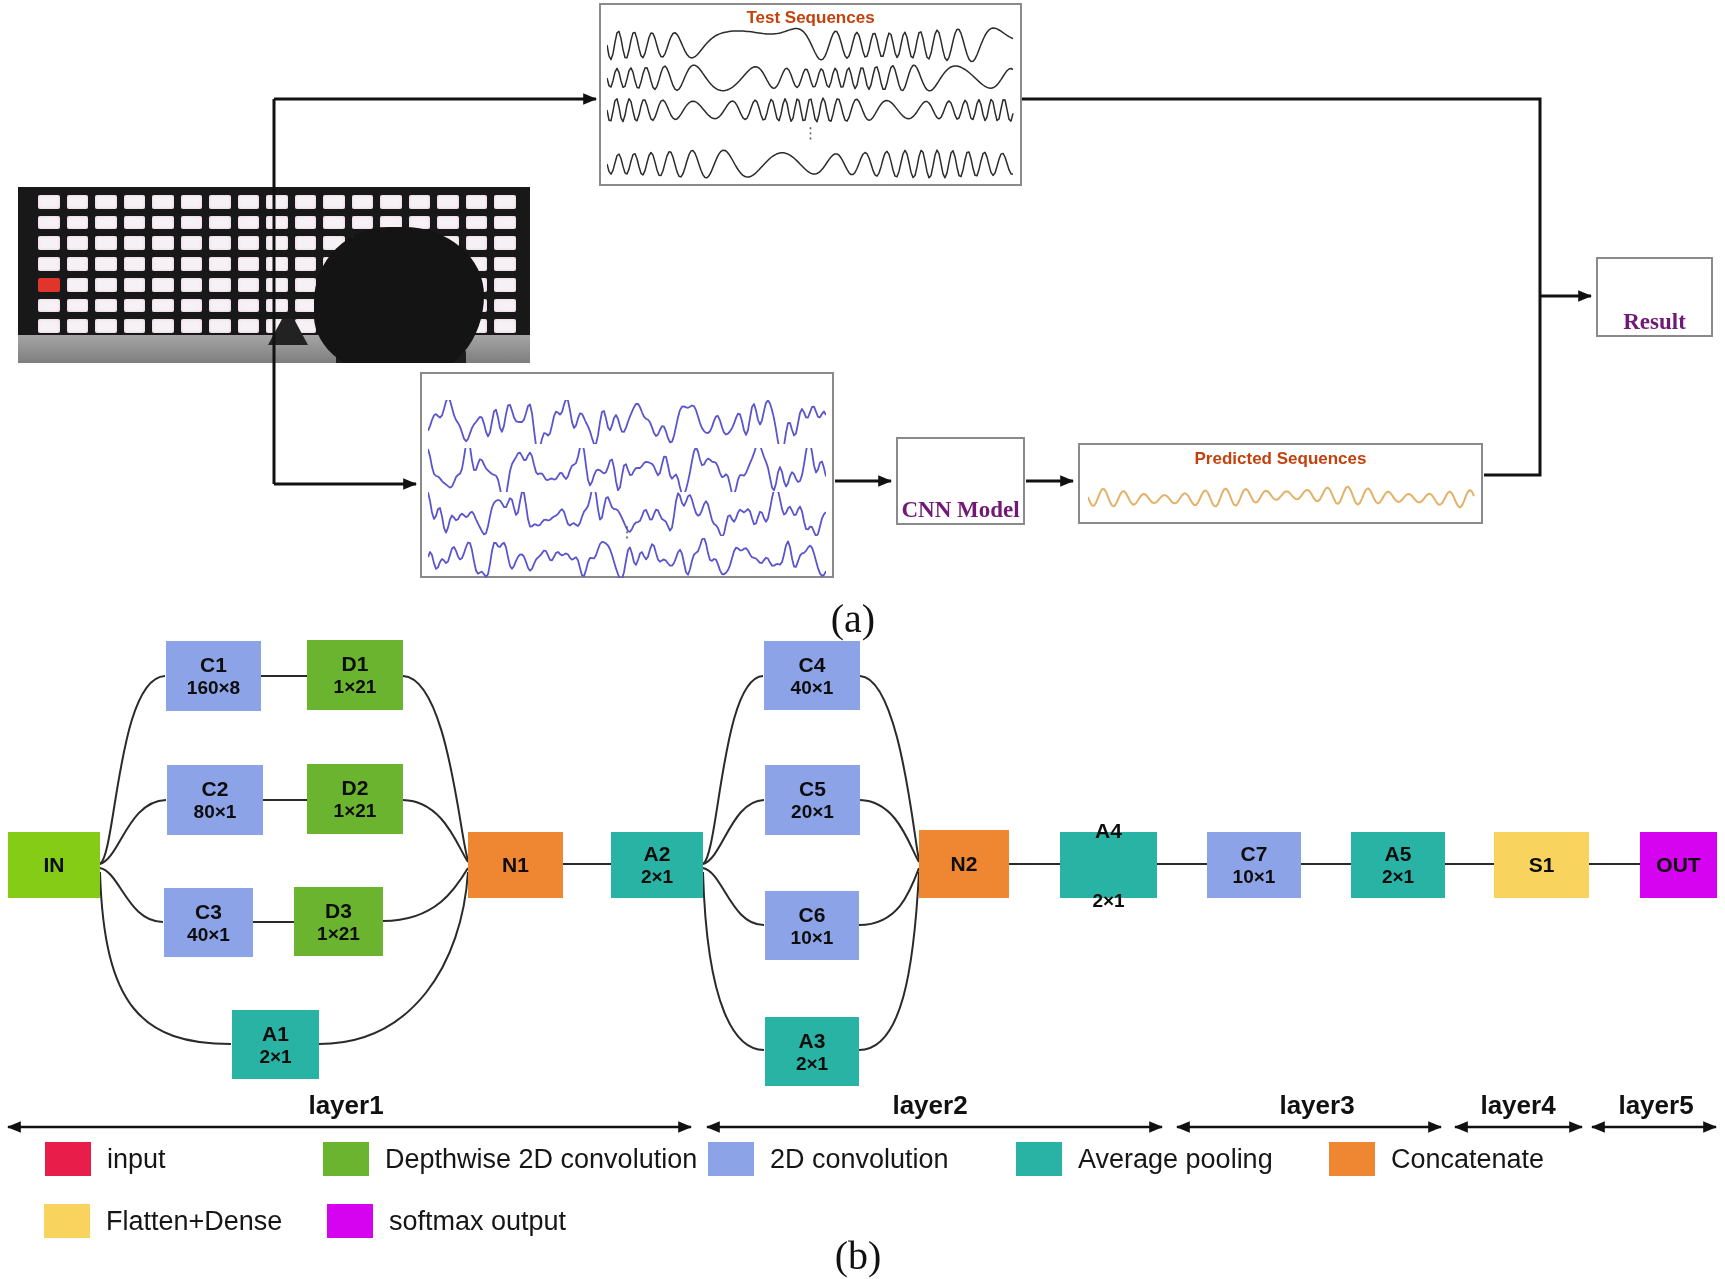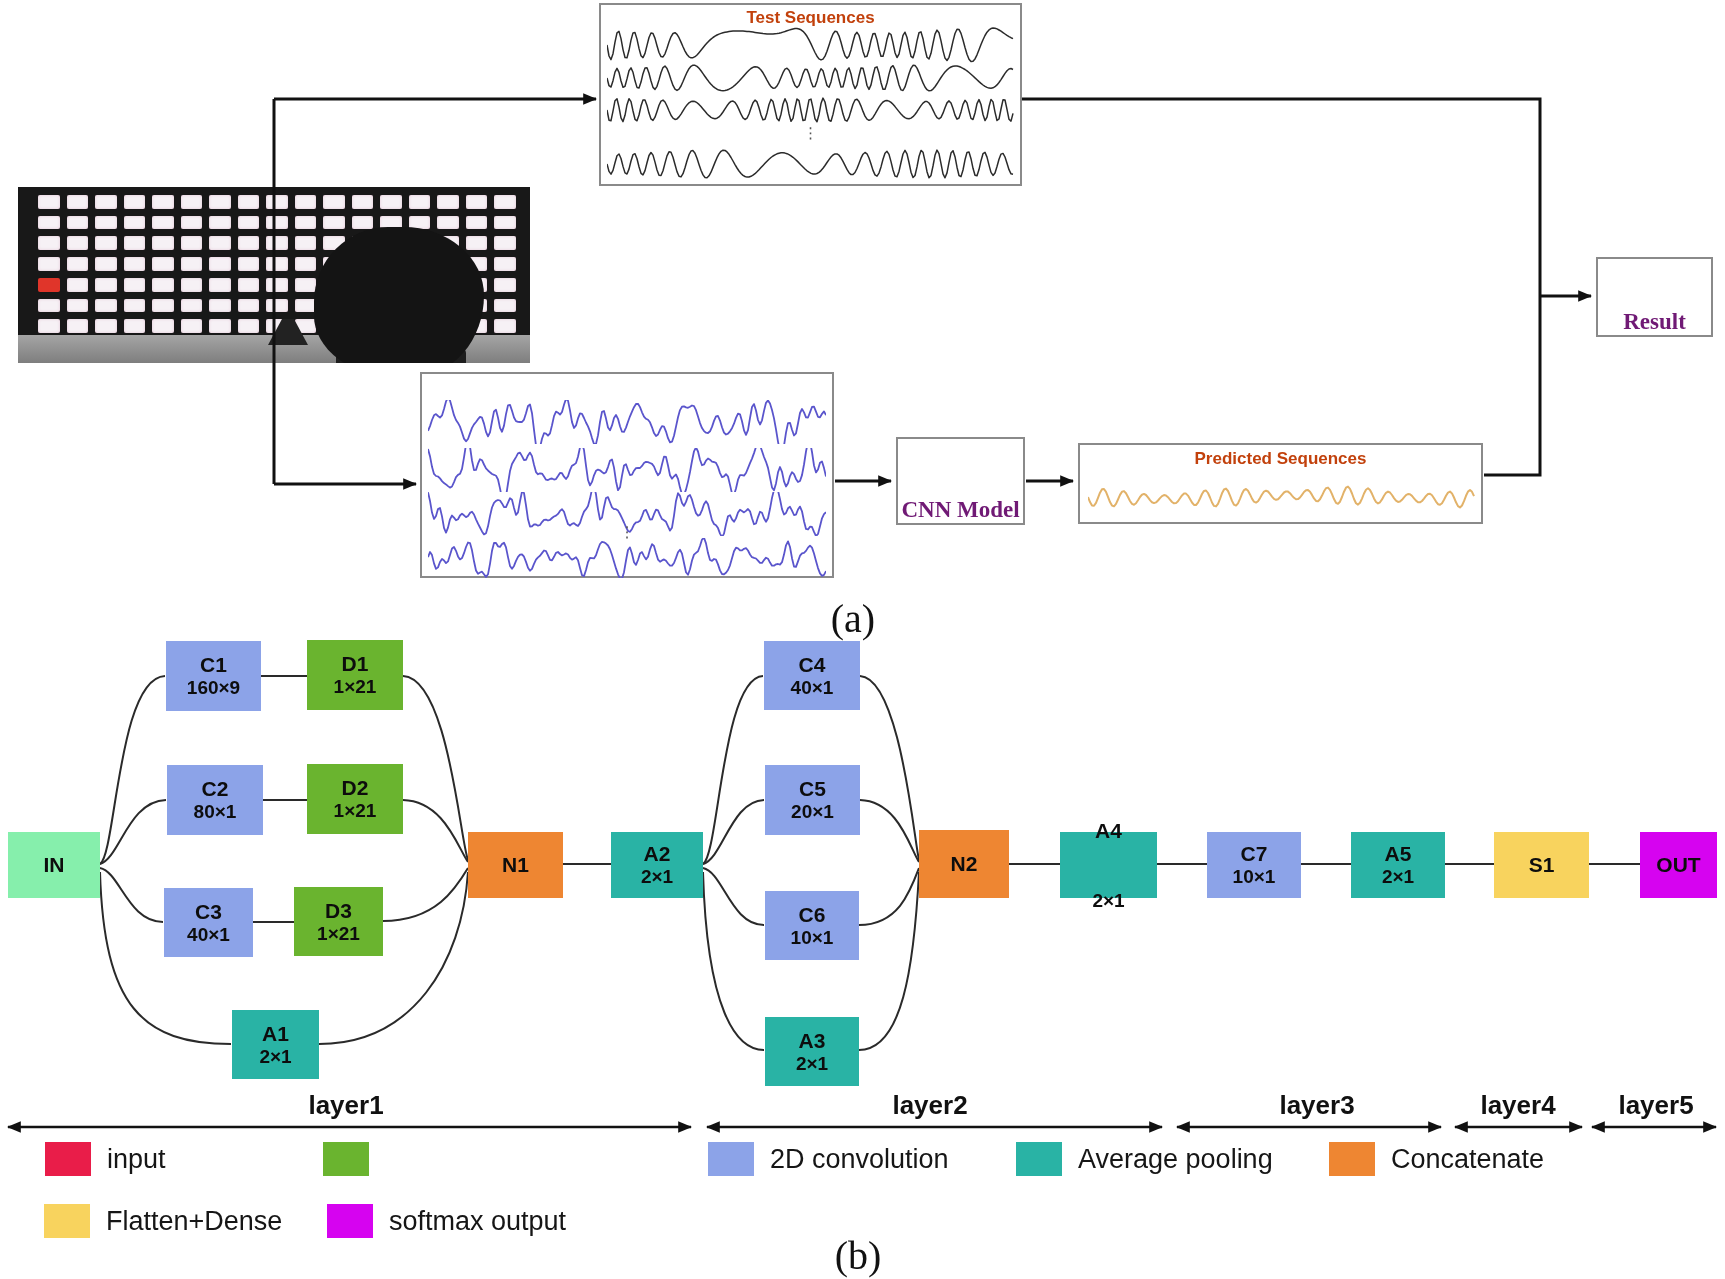--- a/index.html
+++ b/index.html
@@ -212,27 +212,27 @@
       <path fill="none" d="M0 22.0L2 27.1L4 30.5L6 30.8L8 27.9L10 22.9L12 17.7L14 14.3L16 14.0L18 16.8L20 21.8L22 27.1L24 30.6L26 31.3L28 28.9L30 24.5L32 19.9L34 16.7L36 16.1L38 18.2L40 22.0L42 26.0L44 28.9L46 29.7L48 28.2L50 25.3L52 22.0L54 19.7L56 18.9L58 20.0L60 22.4L62 25.1L64 27.3L66 28.1L68 27.4L70 25.5L72 23.1L74 21.1L76 20.1L78 20.5L80 22.2L82 24.6L84 27.0L86 28.3L88 28.1L90 26.2L92 23.3L94 20.4L96 18.6L98 18.6L100 20.6L102 24.0L104 27.5L106 29.9L108 30.0L110 27.6L112 23.5L114 19.0L116 15.9L118 15.5L120 18.0L122 22.5L124 27.5L126 30.9L128 31.4L130 28.8L132 23.8L134 18.3L136 14.5L138 13.6L140 16.0L142 20.7L144 25.9L146 29.7L148 30.6L150 28.3L152 23.8L154 18.8L156 15.1L158 14.0L160 15.7L162 19.4L164 23.6L166 26.7L168 27.6L170 26.2L172 23.1L174 19.5L176 16.7L178 15.7L180 16.5L182 18.8L184 21.6L186 23.9L188 24.8L190 24.2L192 22.2L194 19.8L196 17.5L198 16.4L200 16.6L202 18.2L204 20.6L206 22.8L208 24.2L210 24.1L212 22.5L214 19.8L216 17.0L218 15.2L220 15.0L222 16.7L224 19.9L226 23.4L228 25.9L230 26.3L232 24.3L234 20.6L236 16.3L238 13.2L240 12.6L242 14.8L244 19.1L246 24.1L248 27.8L250 28.8L252 26.7L254 22.0L256 16.7L258 12.7L260 11.6L262 13.8L264 18.5L266 24.0L268 28.2L270 29.6L272 27.8L274 23.6L276 18.5L278 14.7L280 13.3L282 15.0L284 18.8L286 23.4L288 27.0L290 28.4L292 27.3L294 24.4L296 20.7L298 17.8L300 16.6L302 17.5L304 20.0L306 23.1L308 25.7L310 26.9L312 26.6L314 24.8L316 22.4L318 20.2L320 19.0L322 19.3L324 20.9L326 23.3L328 25.6L330 27.2L332 27.3L334 26.0L336 23.6L338 20.9L340 19.1L342 18.8L344 20.3L346 23.3L348 26.6L350 29.2L352 29.8L354 28.2L356 24.8L358 20.7L360 17.6L362 16.6L364 18.4L366 22.5L368 27.3L370 31.1L372 32.4L374 30.5L376 26.2L378 20.8L380 16.6L382 15.0L384 16.8L386 21.2" stroke="#e2b269" stroke-width="2" stroke-linejoin="round"></path>
     </svg>
 </div>
 
 <div class="serifbox" style="left:1596px;top:257px;width:117px;height:80px;">
   <span>Result</span>
 </div>
 
 <div class="panel-letter" style="left:793px;top:595px;">(a)</div>
 
-<div class="node" style="left: 8px; top: 832px; width: 92px; height: 66px; background-color: #86efac;">
+<div class="node" style="left: 8px; top: 832px; width: 92px; height: 66px; background-color: #84cc16;">
     <span class="nm">IN</span>
     <span class="sz"></span>
   </div>
 <div class="node" style="left: 166px; top: 641px; width: 95px; height: 70px; background-color: rgb(140, 163, 232);">
     <span class="nm">C1</span>
-    <span class="sz">160×9</span>
+    <span class="sz">160×8</span>
   </div>
 <div class="node" style="left: 167px; top: 765px; width: 96px; height: 70px; background-color: rgb(140, 163, 232);">
     <span class="nm">C2</span>
     <span class="sz">80×1</span>
   </div>
 <div class="node" style="left: 164px; top: 888px; width: 89px; height: 69px; background-color: rgb(140, 163, 232);">
     <span class="nm">C3</span>
     <span class="sz">40×1</span>
   </div>
 <div class="node" style="left: 307px; top: 640px; width: 96px; height: 70px; background-color: rgb(106, 180, 47);">
@@ -301,20 +301,21 @@
 <div class="layer-label" style="left:1217px;top:1090px;">layer3</div>
 <div class="layer-label" style="left:1418px;top:1090px;">layer4</div>
 <div class="layer-label" style="left:1556px;top:1090px;">layer5</div>
 
 <div class="legend-item" style="left:37px;top:1142px;">
     <div class="swatch" style="background-color: rgb(233, 29, 73);"></div>
     <span>input</span>
   </div>
 <div class="legend-item" style="left:315px;top:1142px;">
     <div class="swatch" style="background-color: rgb(106, 180, 47);"></div>
+    <span>Depthwise 2D convolution</span>
   </div>
 <div class="legend-item" style="left:700px;top:1142px;">
     <div class="swatch" style="background-color: rgb(140, 163, 232);"></div>
     <span>2D convolution</span>
   </div>
 <div class="legend-item" style="left:1008px;top:1142px;">
     <div class="swatch" style="background-color: rgb(41, 179, 165);"></div>
     <span>Average pooling</span>
   </div>
 <div class="legend-item" style="left:1321px;top:1142px;">

